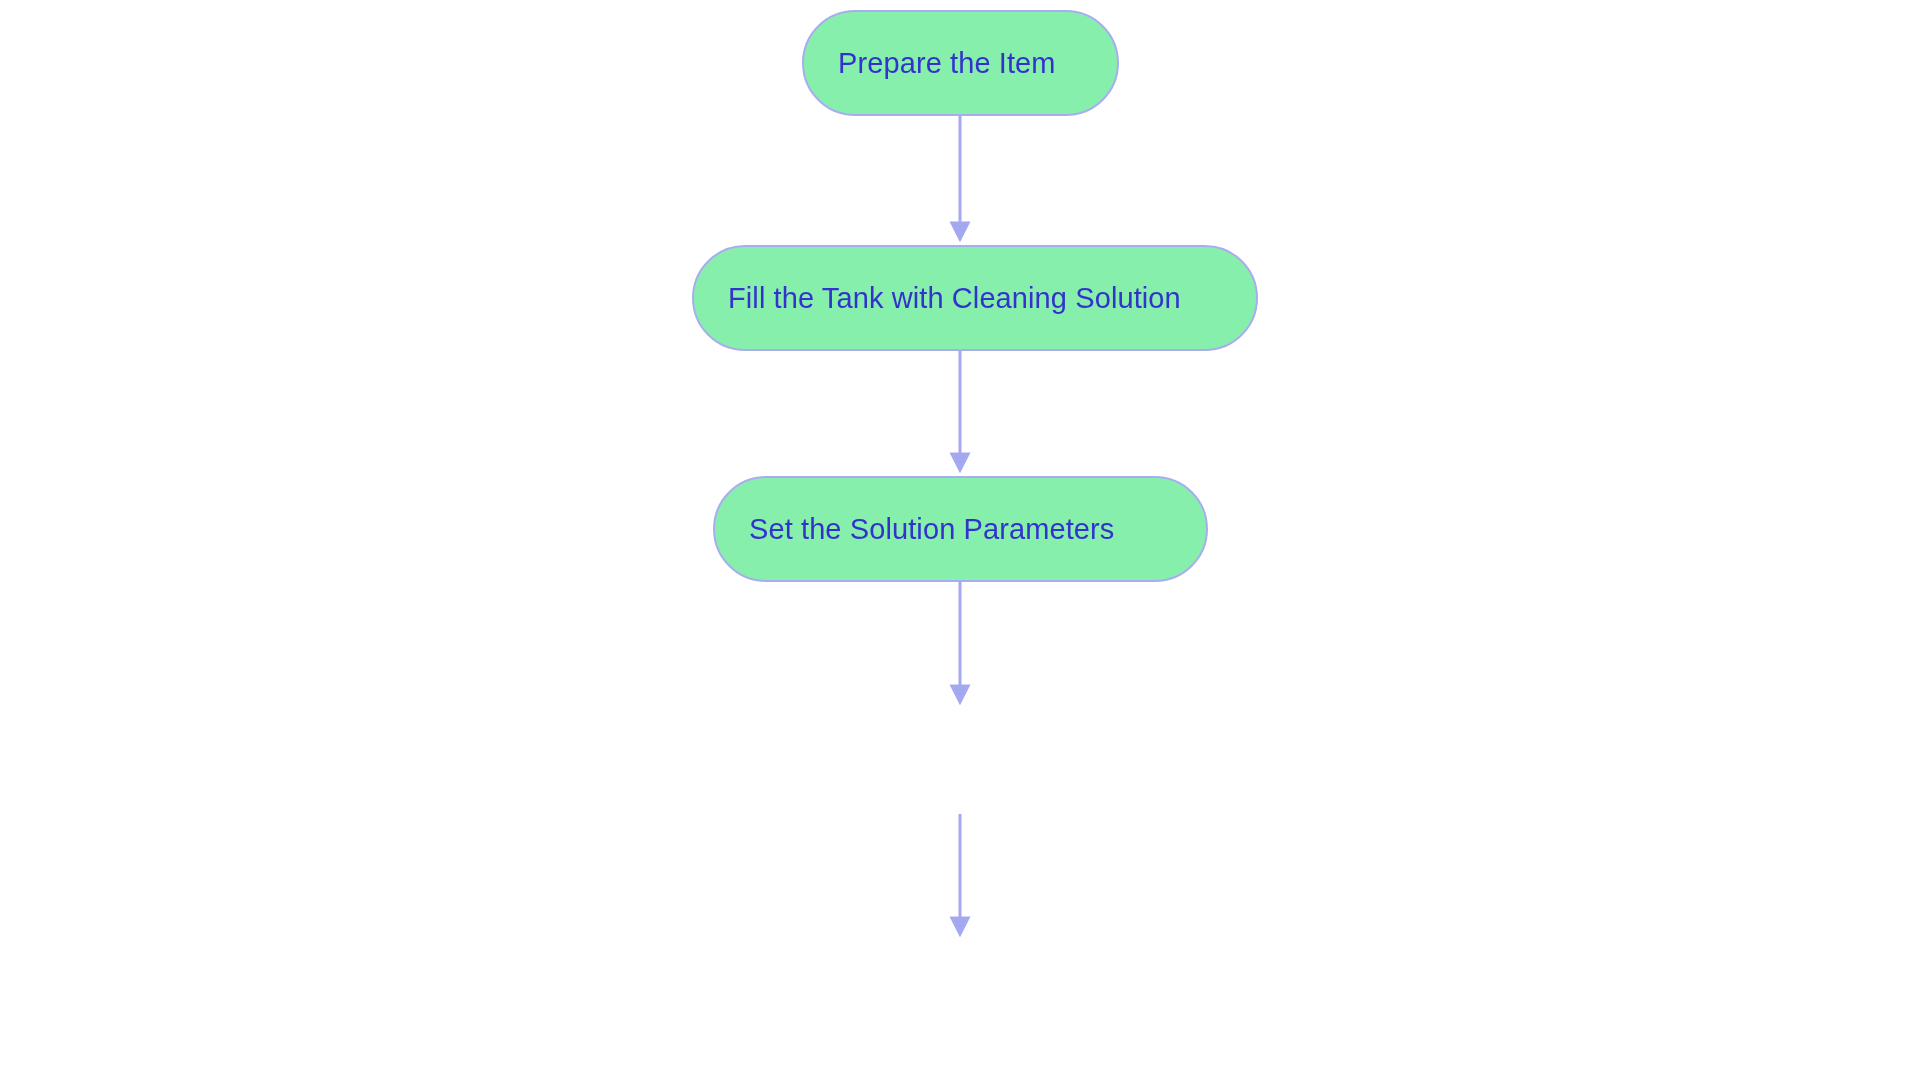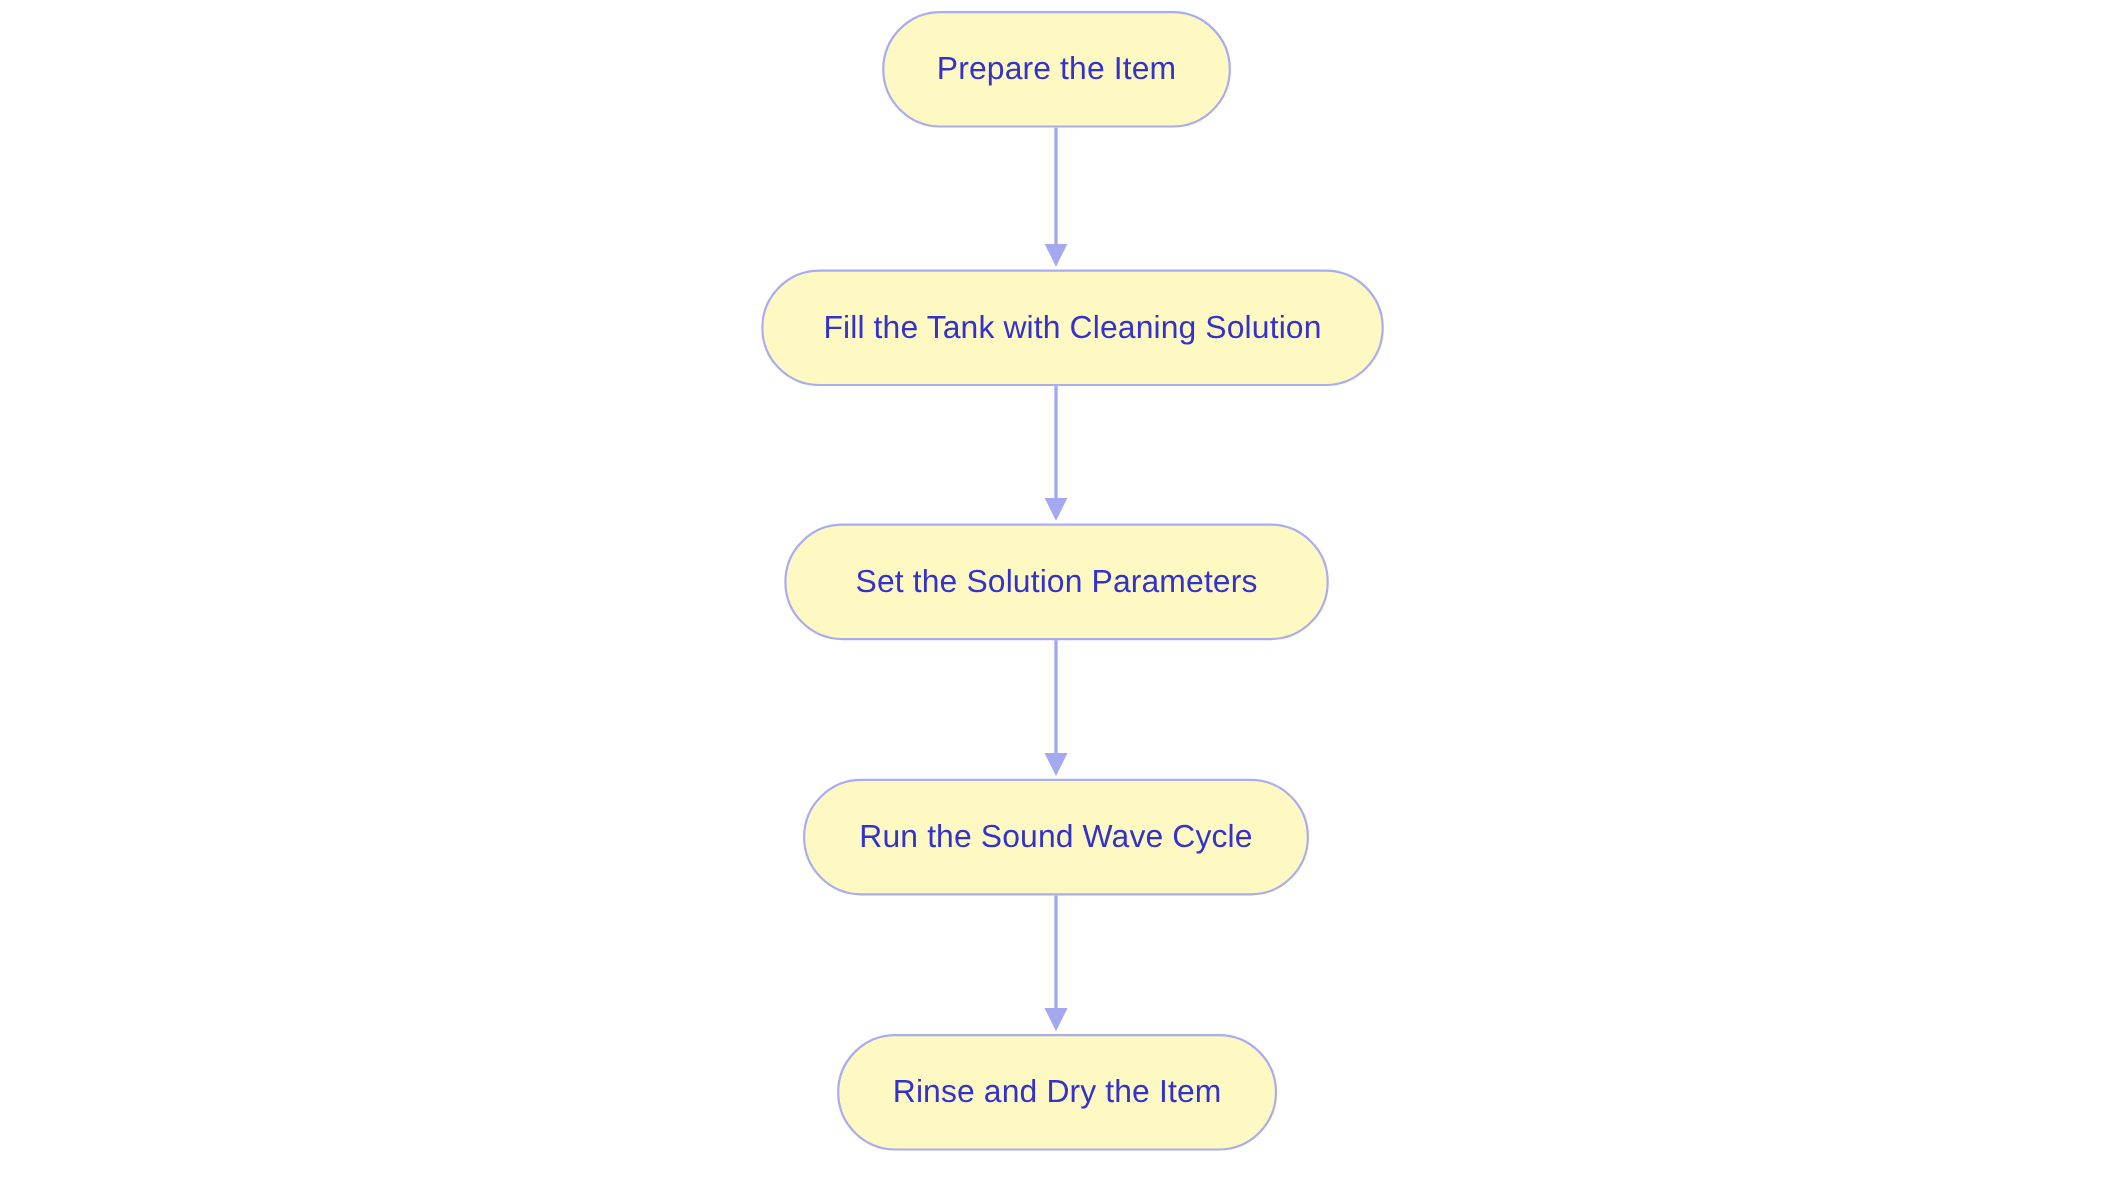--- a/index.html
+++ b/index.html
@@ -26,26 +26,25 @@
     top: 0;
     left: 0;
     width: 1920px;
     height: 1083px;
     display: block;
   }
 
   .node {
     position: absolute;
     box-sizing: border-box;
-    background: #fef9c3;
+    background: #86efac;
     border: 2px solid #a9adf0;
     border-radius: 9999px;
     display: flex;
     align-items: center;
-    justify-content: center;
     text-align: center;
     color: #3333cc;
     font-size: 29px;
     font-weight: 400;
     letter-spacing: 0.1px;
     line-height: 1.2;
     white-space: nowrap;
     padding: 0 34px;
   }
 
@@ -88,21 +87,15 @@
   </div>
 
   <div class="node" id="node-2" style="left:692px; top:245px; width:566px; height:106px;">
     <span class="node-label">Fill the Tank with Cleaning Solution</span>
   </div>
 
   <div class="node" id="node-3" style="left:713px; top:476px; width:495px; height:106px;">
     <span class="node-label">Set the Solution Parameters</span>
   </div>
 
-  <div class="node" id="node-4" style="left:730px; top:708px; width:460px; height:106px;">
-    <span class="node-label">Run the Sound Wave Cycle</span>
-  </div>
 
-  <div class="node" id="node-5" style="left:761px; top:940px; width:400px; height:106px;">
-    <span class="node-label">Rinse and Dry the Item</span>
-  </div>
 
 </div>
 
 </body></html>

